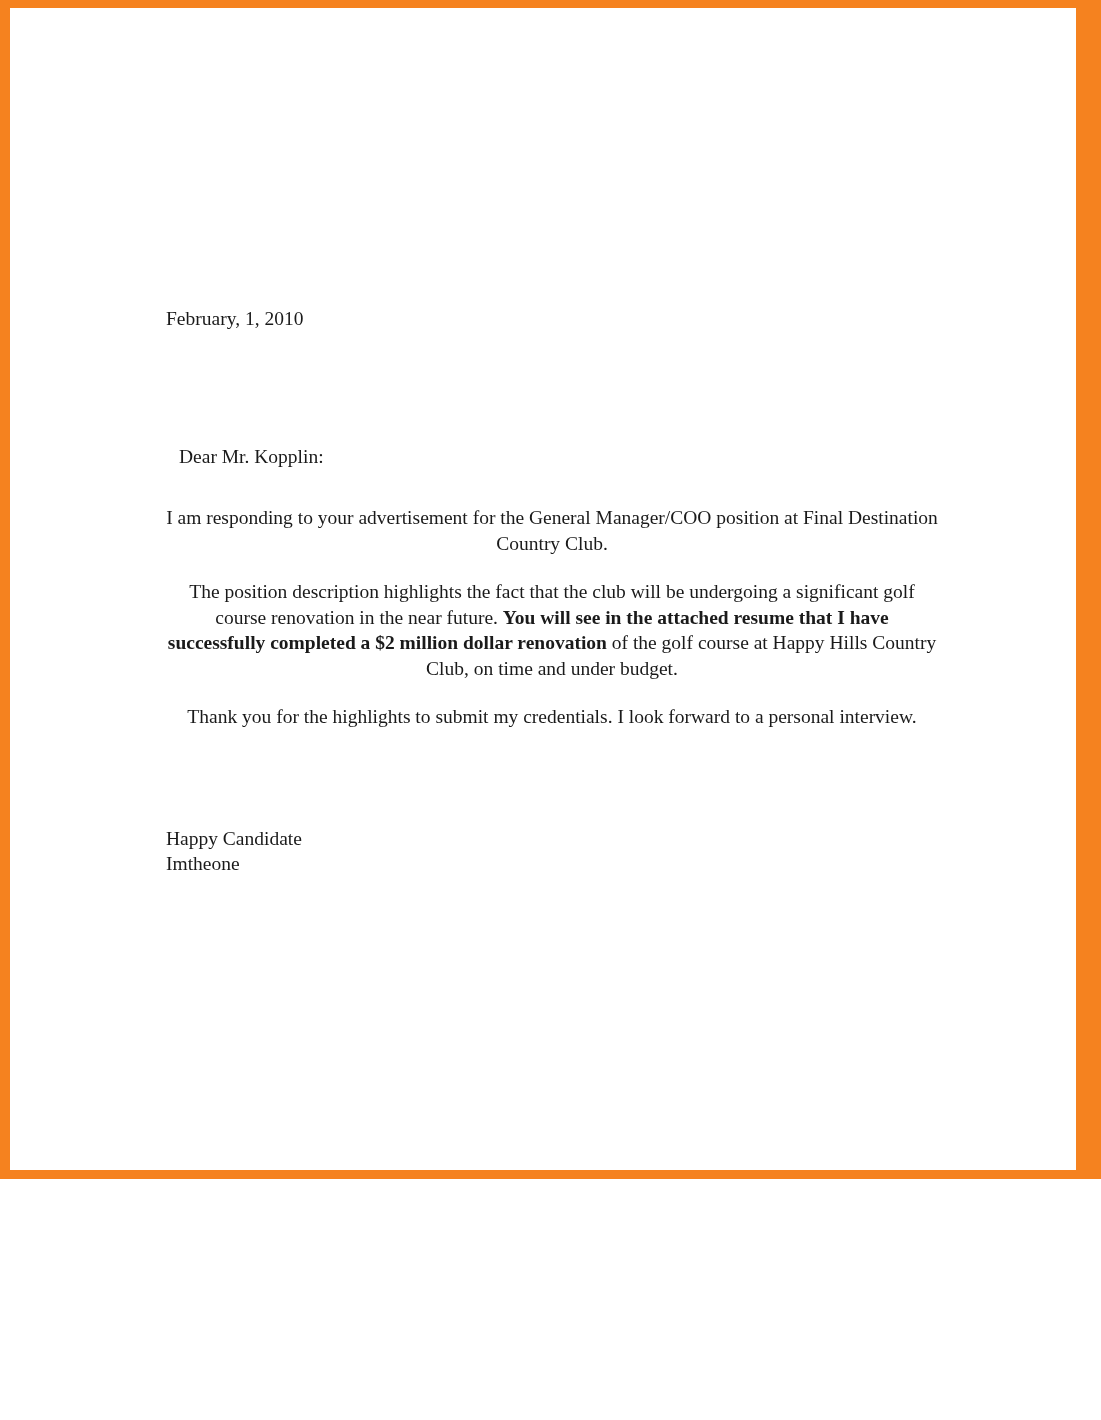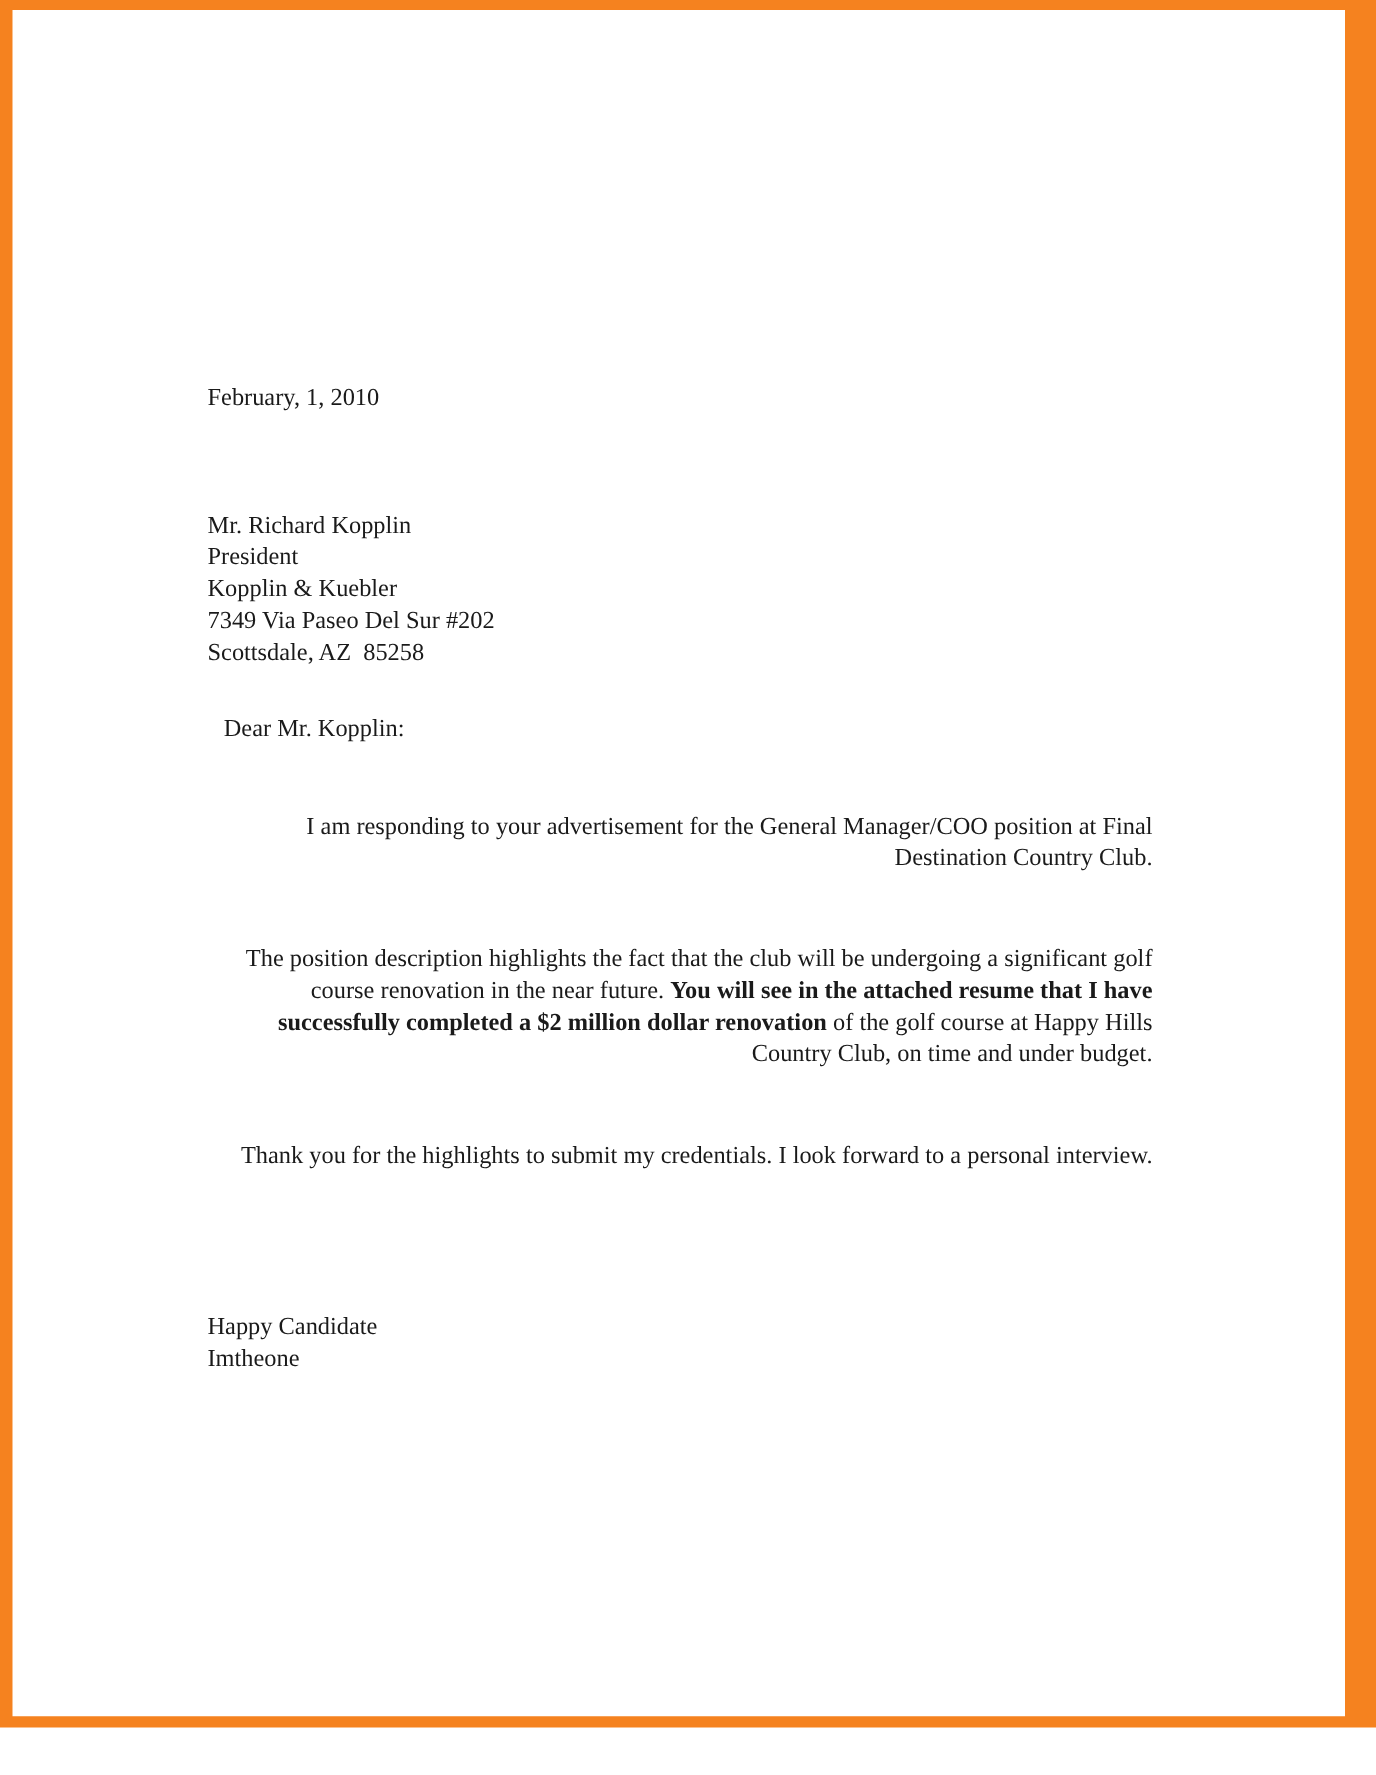--- a/index.html
+++ b/index.html
@@ -13,21 +13,21 @@
     background: #ffffff;
     font-family: "Liberation Serif", "DejaVu Serif", serif;
     overflow: hidden;
   }
 
   
   .page-frame {
     position: relative;
     box-sizing: border-box;
     width: 1101px;
-    height: 1382px;
+    height: 1179px;
     background: #f5821f;
     padding: 8px 25px 9px 10px;
   }
   .page-sheet {
     position: relative;
     box-sizing: border-box;
     width: 100%;
     height: 100%;
     background: #ffffff;
   }
@@ -61,22 +61,22 @@
 
   .spacer-sm {
     height: 23px;
   }
 
   .salutation {
     margin: 13px;
   }
 
   .para {
-    margin: 16px;
-    text-align: right;
+    margin: 0;
+    text-align: center;
   }
 
   .para b {
     font-weight: bold;
   }
 
   .spacer-sig {
     height: 73px;
   }
 
@@ -93,27 +93,20 @@
 
 <div class="page-frame">
   <div class="page-sheet">
 
     <div class="letter">
 
       <p class="date-line">February, 1, 2010</p>
 
       <div class="spacer-date"></div>
 
-      <div class="address-block">
-        <p class="address-line">Mr. Richard Kopplin</p>
-        <p class="address-line">President</p>
-        <p class="address-line">Kopplin &amp; Kuebler</p>
-        <p class="address-line">7349 Via Paseo Del Sur #202</p>
-        <p class="address-line">Scottsdale, AZ  85258</p>
-      </div>
 
       <div class="spacer-sm"></div>
 
       <p class="salutation">Dear Mr. Kopplin:</p>
 
       <div class="spacer-sm"></div>
 
       <p class="para">I am responding to your advertisement for the General Manager/COO position at Final Destination Country Club.</p>
 
       <div class="spacer-sm"></div>

